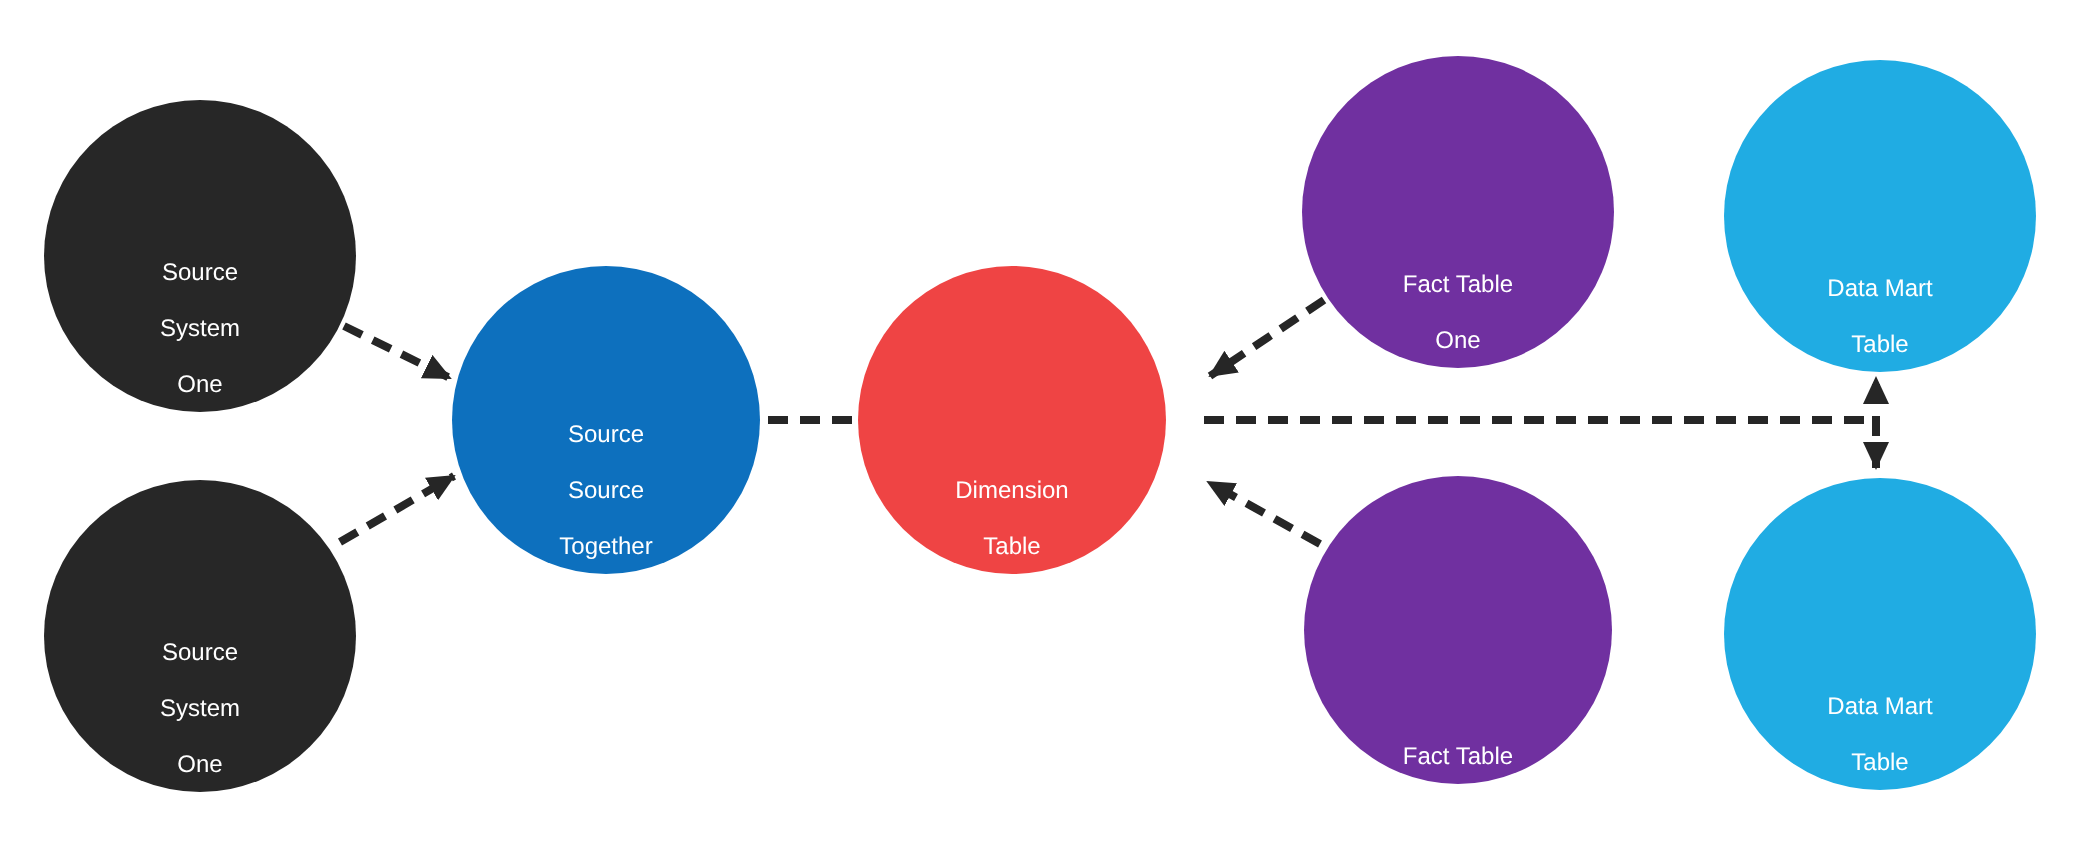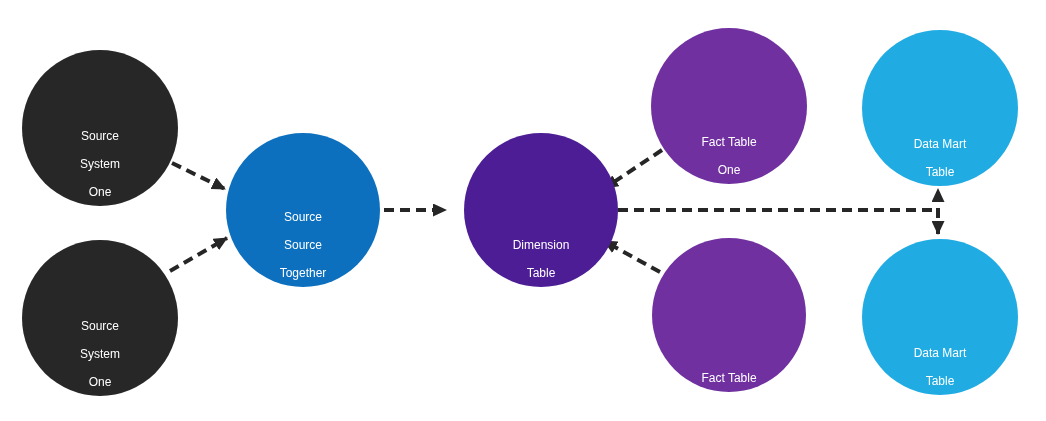--- a/index.html
+++ b/index.html
@@ -74,21 +74,21 @@
   </div>
 
   <div class="node" style="left: 226px; top: 133px; width: 154px; height: 154px; background-color: rgb(13, 112, 190);">
     <div class="label">
       <span>Source</span>
       <span>Source</span>
       <span>Together</span>
     </div>
   </div>
 
-  <div class="node" style="left: 464px; top: 133px; width: 154px; height: 154px; background-color: #4c1d95;">
+  <div class="node" style="left: 429px; top: 133px; width: 154px; height: 154px; background-color: #ef4444;">
     <div class="label">
       <span>Dimension</span>
       <span>Table</span>
     </div>
   </div>
 
   <div class="node" style="left: 651px; top: 28px; width: 156px; height: 156px; background-color: rgb(112, 48, 160);">
     <div class="label">
       <span>Fact Table</span>
       <span>One</span>

